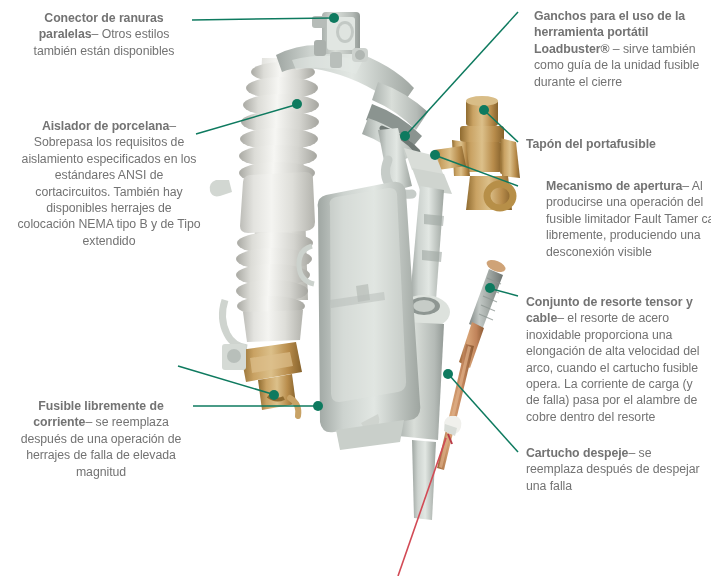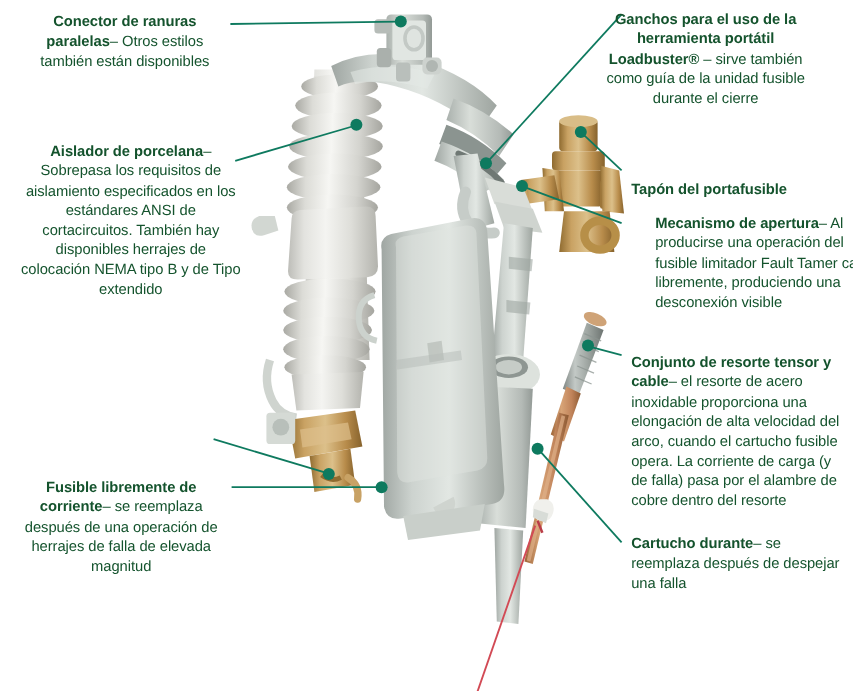--- a/index.html
+++ b/index.html
@@ -18,21 +18,21 @@
     height: 576px;
     background: #ffffff;
     overflow: hidden;
   }
 
   
   .callout {
     position: absolute;
     font-size: 12.3px;
     line-height: 16.4px;
-    color: #14532d;
+    color: #737373;
     letter-spacing: -0.05px;
   }
   .callout .term {
     font-weight: bold;
   }
   .callout.right { text-align: left; }
   .callout.left  { text-align: right; }
   .callout.center { text-align: center; }
 
   
@@ -281,33 +281,33 @@
 
   <div class="callout center" style="left:16px; top:118px; width:186px;text-align:center;">
     <span class="term">Aislador de porcelana</span><span>– Sobrepasa los requisitos de aislamiento especificados en los estándares ANSI de cortacircuitos. También hay disponibles herrajes de colocación NEMA tipo B y de Tipo extendido</span>
   </div>
 
 
   <div class="callout center" style="left:10px; top:398px; width:182px;">
     <span class="term">Fusible libremente de corriente</span><span>– se reemplaza después de una operación de herrajes de falla de elevada magnitud</span>
   </div>
 
-  <div class="callout right" style="left:502px; top:8px; width:172px;text-align:center;">
+  <div class="callout right" style="left:534px; top:8px; width:172px;">
     <span class="term">Ganchos para el uso de la herramienta portátil Loadbuster®</span><span> – sirve también como guía de la unidad fusible durante el cierre</span>
   </div>
 
-  <div class="callout right" style="left:526px; top:150px; width:176px;">
+  <div class="callout right" style="left:526px; top:136px; width:176px;">
     <span class="term">Tapón del portafusible</span>
   </div>
 
   <div class="callout right" style="left:526px; top:178px; width:176px;margin-left:20px;">
     <span class="term">Mecanismo de apertura</span><span>– Al producirse una operación del fusible limitador Fault Tamer cae libremente, produciendo una desconexión visible</span>
   </div>
 
   <div class="callout right" style="left:526px; top:294px; width:176px;">
     <span class="term">Conjunto de resorte tensor y cable</span><span>– el resorte de acero inoxidable proporciona una elongación de alta velocidad del arco, cuando el cartucho fusible opera. La corriente de carga (y de falla) pasa por el alambre de cobre dentro del resorte</span>
   </div>
 
   <div class="callout right" style="left:526px; top:445px; width:176px;">
-    <span class="term">Cartucho durante</span><span>– se reemplaza después de despejar una falla</span>
+    <span class="term">Cartucho despeje</span><span>– se reemplaza después de despejar una falla</span>
   </div>
 
 </div>
 
 </body></html>

